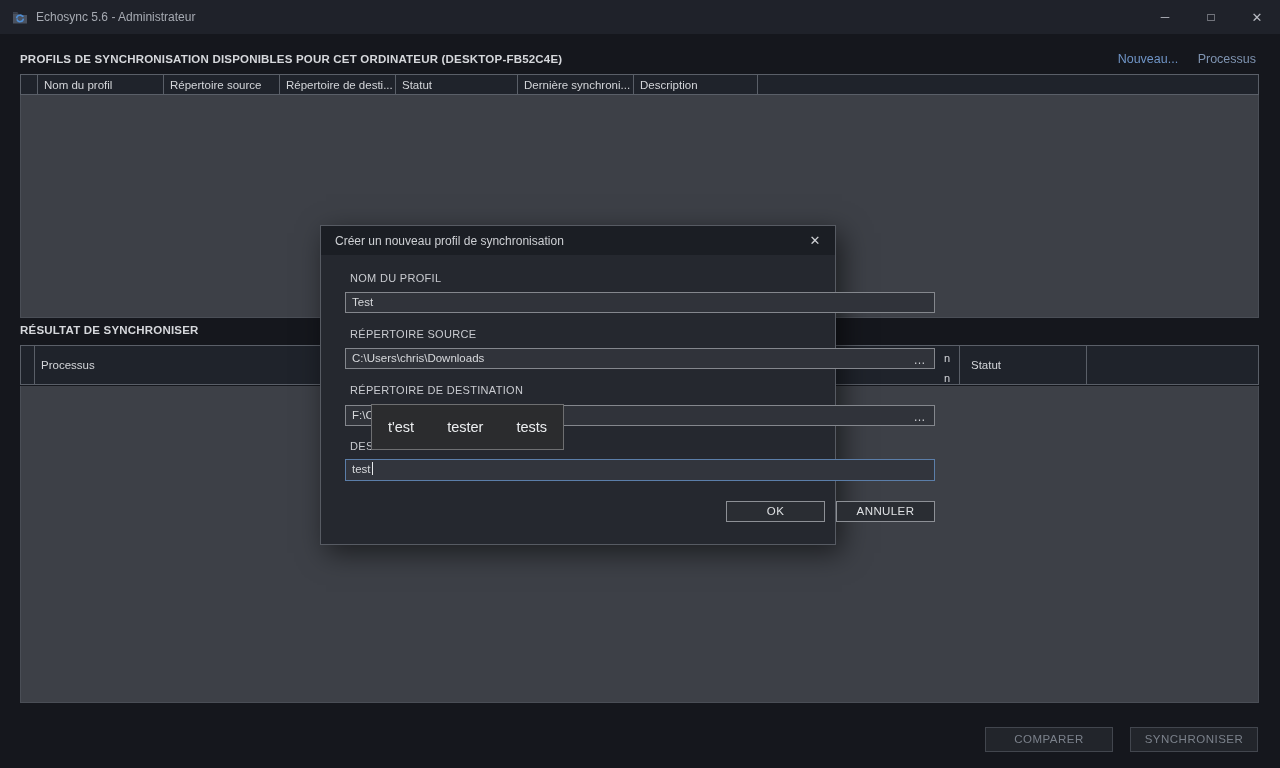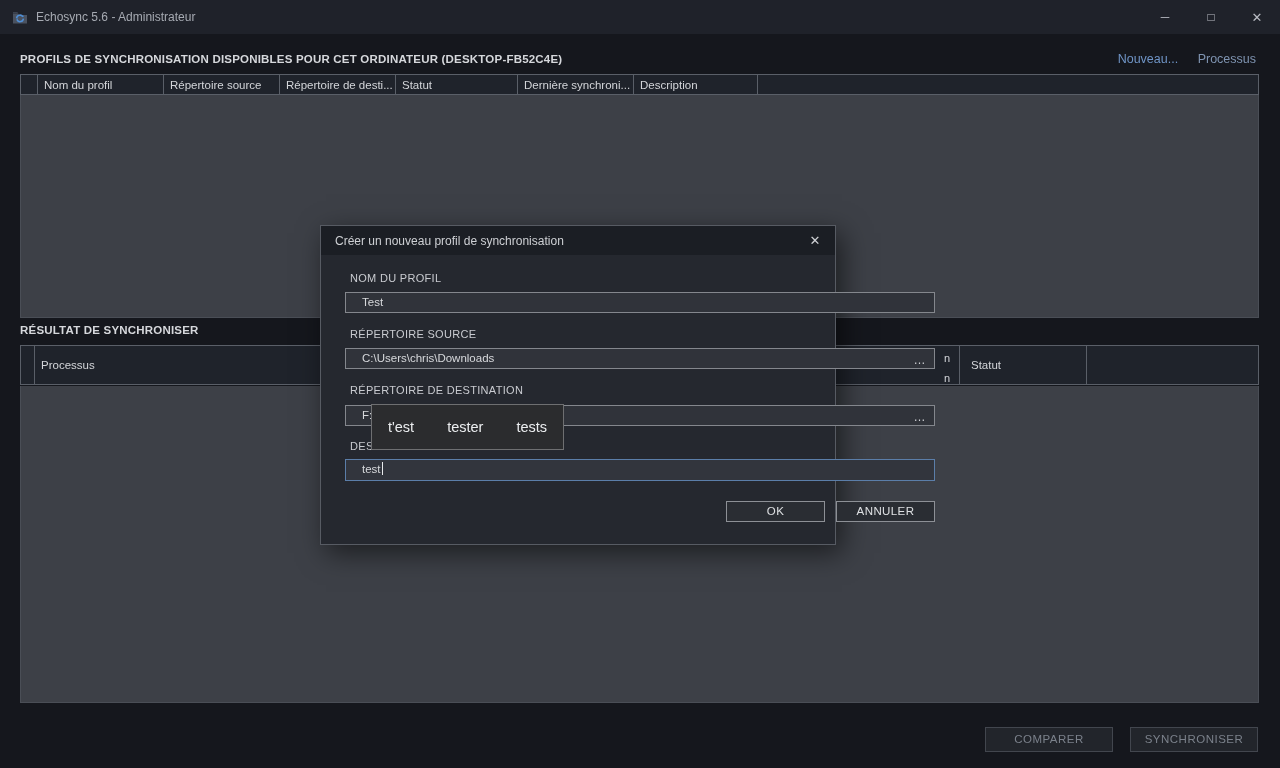--- a/index.html
+++ b/index.html
@@ -43,21 +43,21 @@
   .dialog { position:absolute; left:320px; top:225px; width:516px; height:320px;
     background:#25282f; border:1px solid #575b63; box-shadow:6px 8px 26px rgba(0,0,0,.55);
     z-index:10; }
   .dialog-titlebar { height:29px; background:#1b1e24; display:flex; align-items:center; }
   .dialog-title { margin-left:14px; font-size:12px; color:#ced0d4; }
   .dialog-close { position:absolute; right:0; top:0; width:40px; height:29px; display:flex;
     align-items:center; justify-content:center; color:#cfd1d5; font-size:13px; }
   .dlabel { position:absolute; left:29px; font-size:11px; color:#c9cbd0; letter-spacing:.3px; }
   .dinput { position:absolute; left:24px; width:590px; height:21px; background:#30333a;
     border:1px solid #84878d; color:#d7d9dc; font-size:11.5px; line-height:19px;
-    padding-left:16px; white-space:nowrap; overflow:hidden; }
+    padding-left:6px; white-space:nowrap; overflow:hidden; }
   .dinput.focused { border-color:#5b7ea9; background:#32353d; height:22px; }
   .browse { position:absolute; right:2px; top:-4px; width:24px; text-align:center;
     color:#cfd1d5; font-size:12px; letter-spacing:1px; }
   .caret { display:inline-block; width:1px; height:13px; background:#e8eaec;
     vertical-align:-2px; margin-left:1px; }
   .dbtn { position:absolute; top:275px; width:99px; height:21px; background:#2a2d33;
     border:1px solid #8d9096; color:#dee0e3; font-size:11.5px; text-align:center;
     line-height:19px; letter-spacing:.4px; }
   
   .suggest { position:absolute; left:371px; top:404px; width:193px; height:46px;

